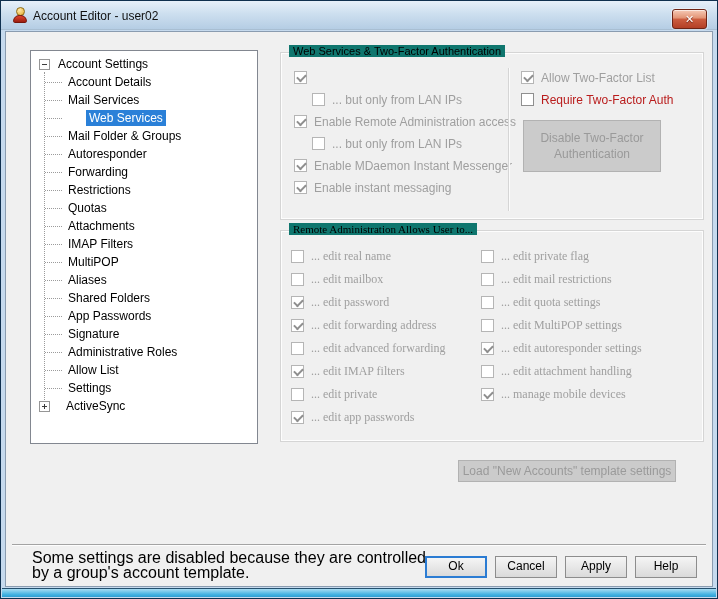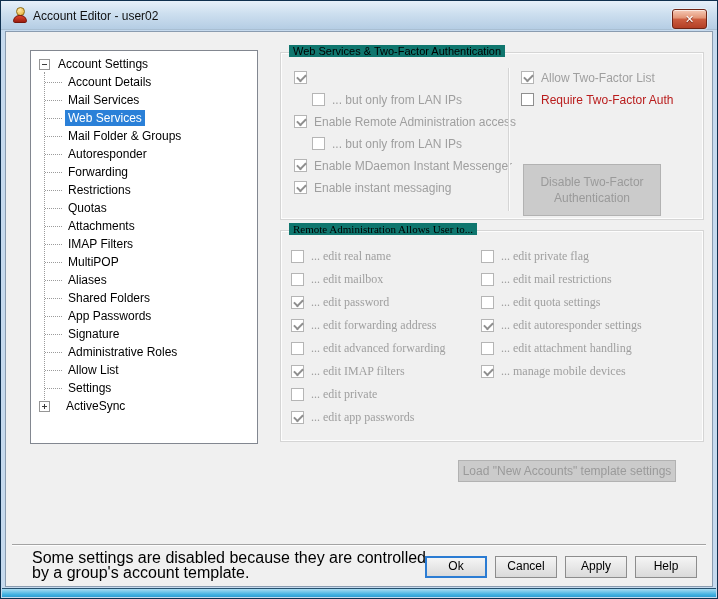--- a/index.html
+++ b/index.html
@@ -33,21 +33,21 @@
     background:linear-gradient(#a8dcf2, #41b1e1 70%, #2f9fd2); }
   
   .tree-box { position:absolute; left:24px; top:18px; width:228px; height:394px;
     background:#fff; border:1px solid #828790; box-shadow:inset 0 0 0 1px #fff;
     padding-top:4px; overflow:hidden; }
   .tree-vline { position:absolute; left:13px; top:21px; height:334px;
     border-left:1px dotted #9b9b9b; }
   .tree-row { position:relative; display:flex; align-items:center; height:18px;
     font-size:12px; color:#000; white-space:nowrap; cursor:default; }
   .tree-row .tlabel { padding:1px 3px; }
-  .tree-row.sel .tlabel { background:#2a80d8; color:#fff; }
+  .tree-row.sel .tlabel { background:#2a80d8; color:#fff;margin-left:21px; }
   .expander { position:relative; width:11px; height:11px; flex:none;
     background:#fff; border:1px solid #969696; margin-left:8px; margin-right:5px; }
   .expander::before { content:""; position:absolute; left:2px; top:4px; width:5px;
     height:1px; background:#3c3c3c; }
   .expander.plus::after { content:""; position:absolute; left:4px; top:2px; width:1px;
     height:5px; background:#3c3c3c; }
   .tree-row.child .expander { margin-left:8px; margin-right:13px; }
   .twig { width:17px; height:0; border-top:1px dotted #9b9b9b;
     margin-left:14px; margin-right:3px; flex:none; }
   
@@ -77,21 +77,21 @@
   .cb.checked::after { content:""; position:absolute; left:2px; top:2px; width:7px;
     height:4px; border-left:2px solid #8f8f8f; border-bottom:2px solid #8f8f8f;
     transform:rotate(-45deg); }
   
   .btn { position:absolute; font-size:12px; text-align:center; color:#000;
     background:linear-gradient(#f5f5f5,#e9e9e9 45%,#dadada);
     border:1px solid #8d8d8d; cursor:default; }
   .btn.disabledbtn { background:#cbcbcb; color:#9a9a9a; border:1px solid #b2b2b2;
     box-shadow:none; }
   #btn-disable-2fa { left:242px; top:67px; width:138px; height:52px;
-    line-height:16px; padding:9px 6px 8px 6px;margin-top:44px; }
+    line-height:16px; padding:9px 6px 8px 6px; }
   #btn-load { left:452px; top:428px; width:218px; height:22px; line-height:20px; }
   .footer-btn { top:524px; width:62px; height:22px; line-height:19px; }
   .footer-btn.default { border:2px solid #2b7cd3; line-height:17px; }
   
   .hsep { position:absolute; left:6px; right:6px; top:512px; height:2px;
     border-top:1px solid #a3a3a3; border-bottom:1px solid #fdfdfd; }
   .status { position:absolute; left:26px; top:518px; font-size:16px; color:#000;
     line-height:15px; }
 </style>
 </head>
@@ -280,20 +280,24 @@
           </div>
           <div class="cb-row disabled">
             <span class="cb"></span>
             <span class="cb-label">... edit mail restrictions</span>
           </div>
           <div class="cb-row disabled">
             <span class="cb"></span>
             <span class="cb-label">... edit quota settings</span>
           </div>
           <div class="cb-row disabled">
+            <span class="cb"></span>
+            <span class="cb-label">... edit MultiPOP settings</span>
+          </div>
+          <div class="cb-row disabled">
             <span class="cb checked"></span>
             <span class="cb-label">... edit autoresponder settings</span>
           </div>
           <div class="cb-row disabled">
             <span class="cb"></span>
             <span class="cb-label">... edit attachment handling</span>
           </div>
           <div class="cb-row disabled">
             <span class="cb checked"></span>
             <span class="cb-label">... manage mobile devices</span>

